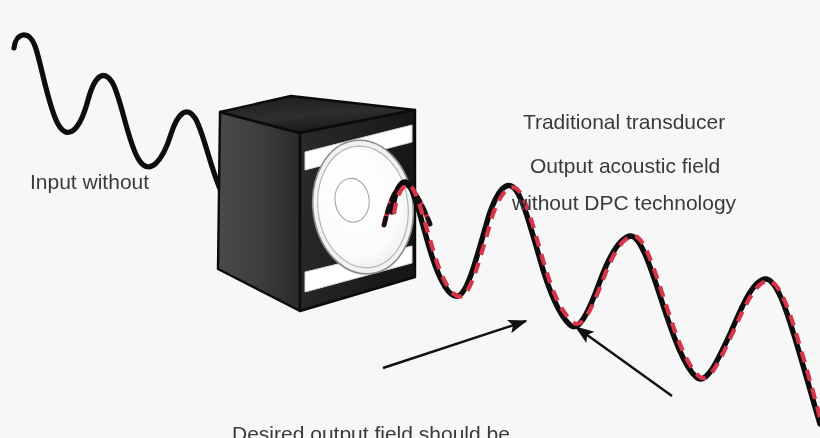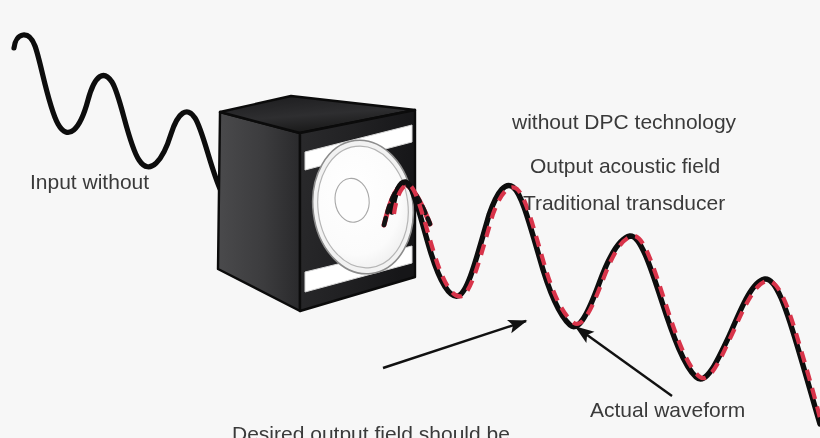--- a/index.html
+++ b/index.html
@@ -149,26 +149,25 @@
       <line x1="383" y1="368" x2="526" y2="321" stroke="#111111" stroke-width="2.4" marker-end="url(#arrowHead)"></line>
     </g>
     <g>
       <line x1="672" y1="396" x2="576" y2="327" stroke="#111111" stroke-width="2.4" marker-end="url(#arrowHead)"></line>
     </g>
   </svg>
 
   <div class="dlabel" id="label-input-waveform">Input without</div>
 
   <div id="label-traditional" class="dlabel">
+    <div>Traditional transducer</div>
     <div>without DPC technology</div>
-    <div>Traditional transducer</div>
   </div>
 
   <div class="dlabel" id="label-output-field">Output acoustic field</div>
 
   <div id="label-desired" class="dlabel">
     <div>Desired output field should be</div>
     
   </div>
 
-  <div class="dlabel" id="label-actual">Actual waveform</div>
 
 </div>
 
 </body></html>

